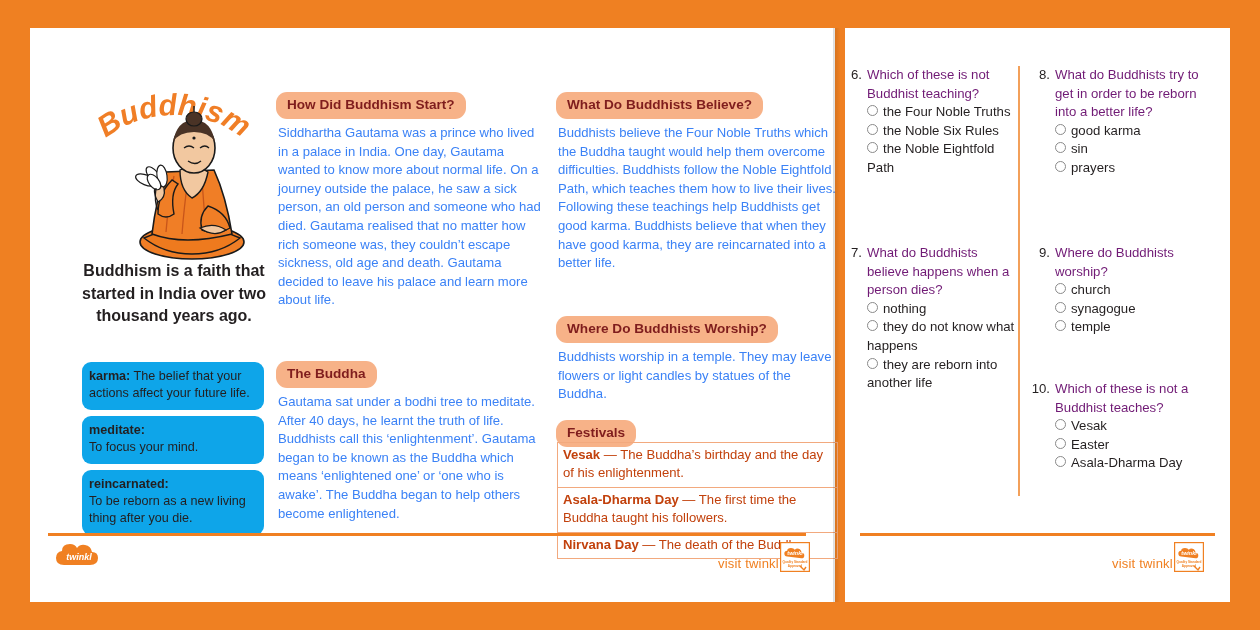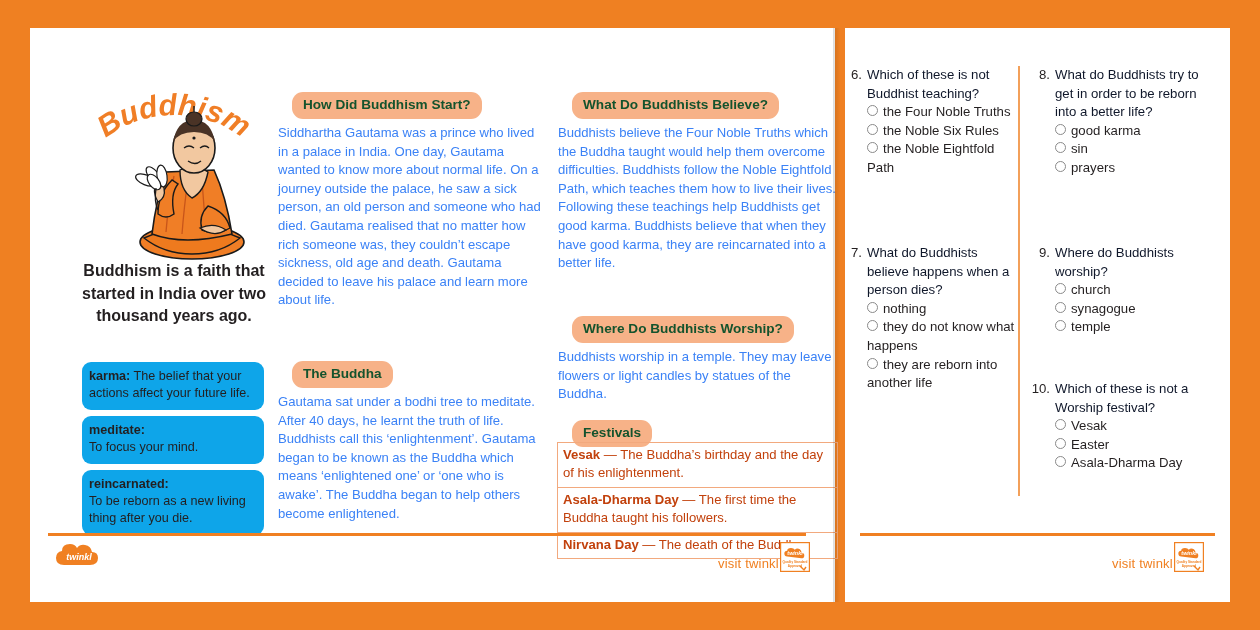--- a/index.html
+++ b/index.html
@@ -21,23 +21,23 @@
 
   
   .body-txt{
     font-size:13.1px;line-height:18.6px;color:#3b82f6;
     font-family:"Liberation Sans", sans-serif;
   }
   b.kw{font-weight:normal;}
 
   
   .pill{
-    display:inline-block;background:#F7B288;color:#14532d;
+    display:inline-block;background:#F7B288;color:#7f1d1d;
     font-weight:bold;font-size:13.6px;line-height:13.6px;
-    padding:6px 11px 7px 11px;border-radius:11px;white-space:nowrap;margin-left:16px;
+    padding:6px 11px 7px 11px;border-radius:11px;white-space:nowrap;
   }
 
   
   .col{position:absolute;top:0;}
   #col-b{left:246px;width:266px;}
   #col-c{left:526px;width:282px;}
 
   
   .arc-wrap{position:absolute;left:46px;top:60px;width:196px;height:80px;}
   .arc-wrap svg{display:block;}
@@ -92,21 +92,21 @@
   #qcol-1{left:840px;width:180px;}
   #qcol-2{left:1028px;width:196px;}
   #q-divider{position:absolute;left:1018px;top:66px;width:2px;height:430px;background:#F3A05A;}
 
   .qitem{position:absolute;}
   .qnum{
     position:absolute;left:0;top:0;width:22px;text-align:right;
     font-size:13.2px;line-height:18.6px;color:#231f20;
   }
   .qbody{margin-left:27px;}
-  .qtext{font-size:13.2px;line-height:18.6px;color:#0f172a;}
+  .qtext{font-size:13.2px;line-height:18.6px;color:#701a75;}
   .opt{font-size:13.2px;line-height:18.6px;color:#231f20;}
   .radio{
     display:inline-block;width:9px;height:9px;border:1.2px solid #8a8a8a;
     border-radius:50%;margin-right:5px;vertical-align:baseline;
     position:relative;top:0px;background:#fff;
   }
 </style>
 </head>
 <body>
 
@@ -246,21 +246,21 @@
         <div class="qtext">Where do Buddhists worship?</div>
         <div class="opt"><span class="radio"></span><span>church</span></div>
         <div class="opt"><span class="radio"></span><span>synagogue</span></div>
         <div class="opt"><span class="radio"></span><span>temple</span></div>
       </div>
     </div>
 
     <div class="qitem" style="top:380px;left:-6px;width:196px;">
       <div class="qnum" style="width:28px;">10.</div>
       <div class="qbody" style="margin-left:33px;">
-        <div class="qtext">Which of these is not a Worship festival?</div>
+        <div class="qtext">Which of these is not a Buddhist teaches?</div>
         <div class="opt"><span class="radio"></span><span>Vesak</span></div>
         <div class="opt"><span class="radio"></span><span>Easter</span></div>
         <div class="opt"><span class="radio"></span><span>Asala-Dharma Day</span></div>
       </div>
     </div>
   </div>
 
   <div class="footer-rule" id="rule-left"></div>
   <div class="footer-rule" id="rule-right"></div>
 

